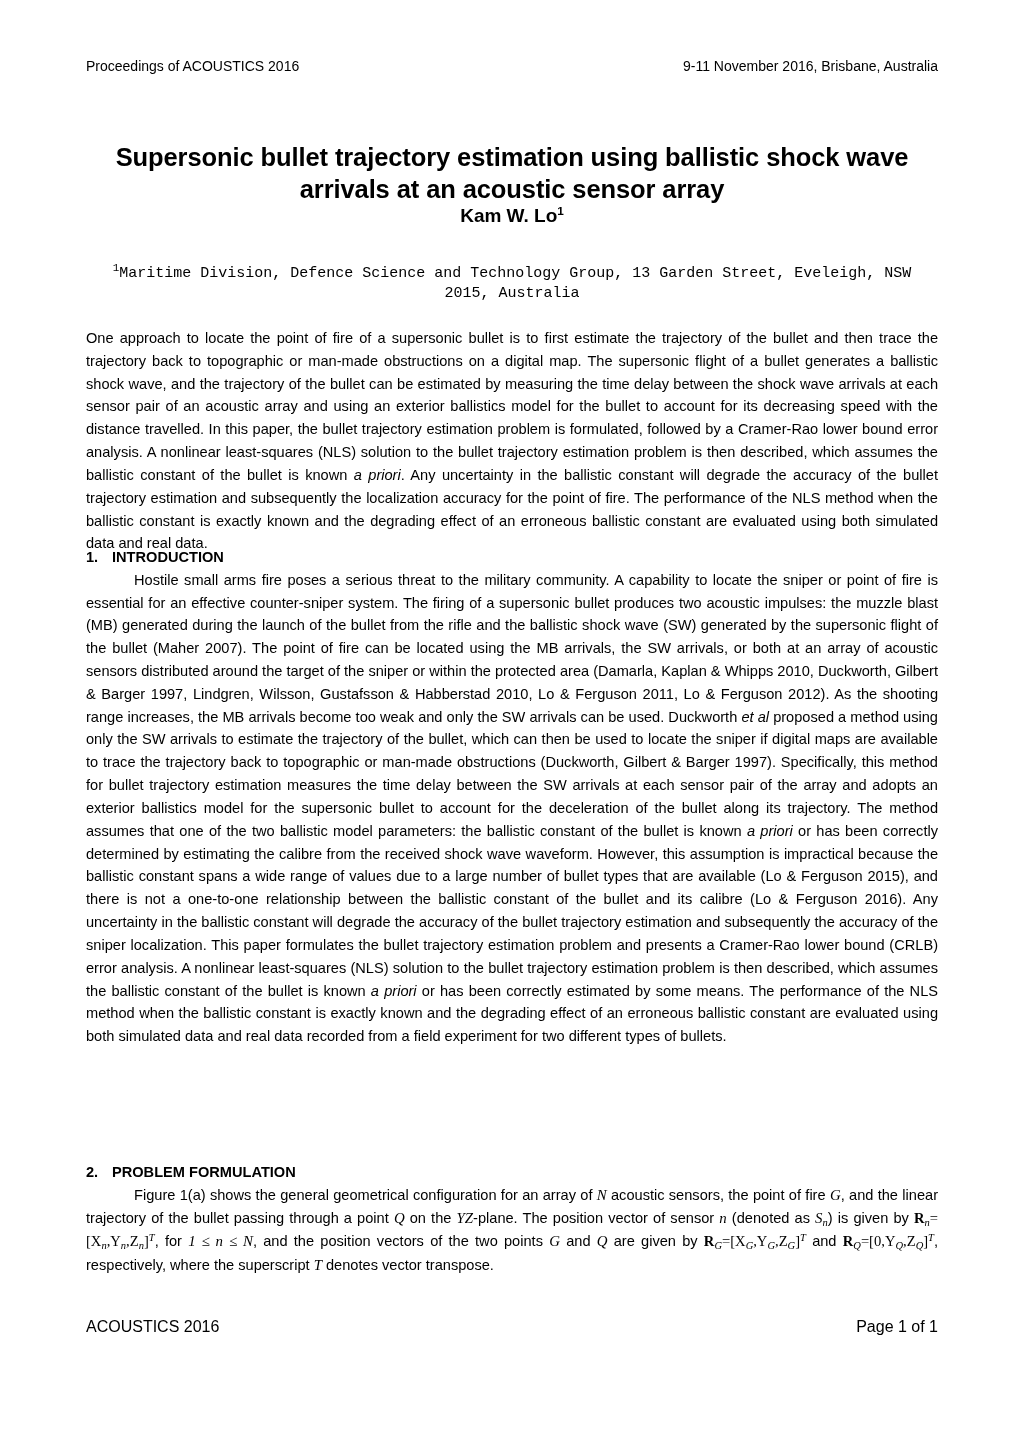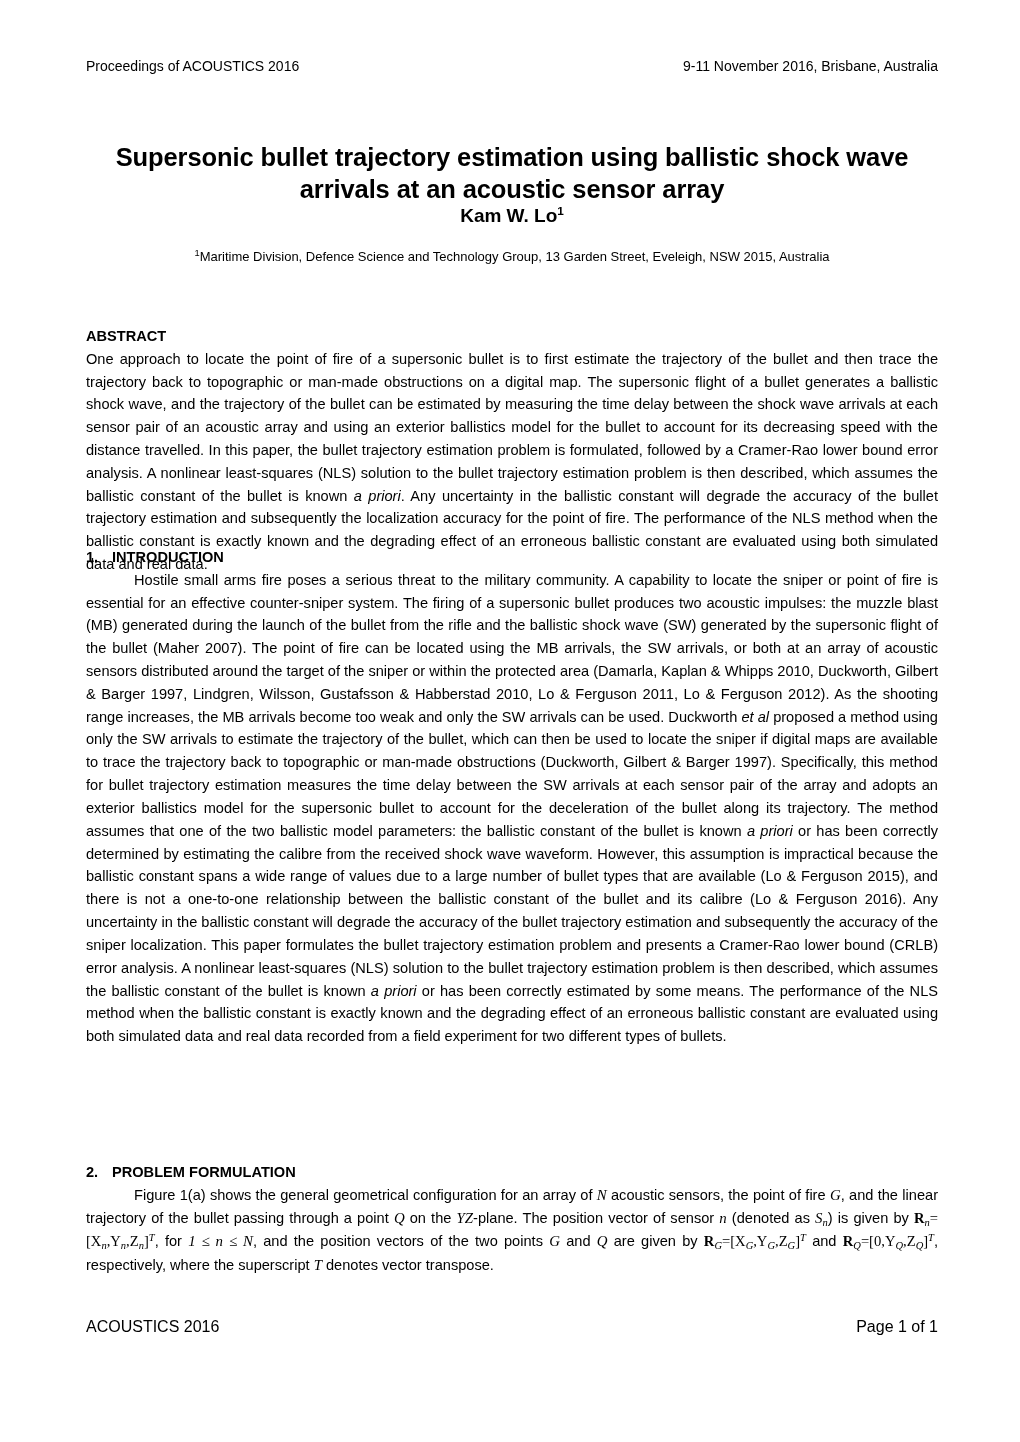--- a/index.html
+++ b/index.html
@@ -57,24 +57,25 @@
     font-weight: bold;
     line-height: 1.2;
   }
   .author sup {
     font-size: 0.62em;
     vertical-align: super;
     line-height: 0;
     font-weight: bold;
   }
   .affiliation {
-    margin-top: 21px;
-    font-size: 13px;
+    margin-top: 36px;
+    font-size: 15px;
     line-height: 1.3;
     font-weight: normal;
+    font-family: Liberation Mono, monospace;
   }
   .affiliation sup {
     font-size: 0.72em;
     vertical-align: super;
     line-height: 0;
   }
 
   
   .abstract-block {
     position: absolute;
@@ -179,21 +180,20 @@
     <h1 class="paper-title">Supersonic bullet trajectory estimation using ballistic shock wave arrivals at an acoustic sensor array</h1>
     <div class="author">
       <span>Kam W. Lo</span><sup>1</sup>
     </div>
     <div class="affiliation">
       <sup>1</sup><span>Maritime Division, Defence Science and Technology Group, 13 Garden Street, Eveleigh, NSW 2015, Australia</span>
     </div>
   </div>
 
   <div class="abstract-block">
-    <div class="sec-heading">ABSTRACT</div>
     <p class="body"><span>One approach to locate the point of fire of a supersonic bullet is to first estimate the trajectory of the bullet and then trace the trajectory back to topographic or man-made obstructions on a digital map. The supersonic flight of a bullet generates a ballistic shock wave, and the trajectory of the bullet can be estimated by measuring the time delay between the shock wave arrivals at each sensor pair of an acoustic array and using an exterior ballistics model for the bullet to account for its decreasing speed with the distance travelled. In this paper, the bullet trajectory estimation problem is formulated, followed by a Cramer-Rao lower bound error analysis. A nonlinear least-squares (NLS) solution to the bullet trajectory estimation problem is then described, which assumes the ballistic constant of the bullet is known </span><i>a priori</i><span>. Any uncertainty in the ballistic constant will degrade the accuracy of the bullet trajectory estimation and subsequently the localization accuracy for the point of fire. The performance of the NLS method when the ballistic constant is exactly known and the degrading effect of an erroneous ballistic constant are evaluated using both simulated data and real data.</span></p>
   </div>
 
   <div class="intro-block">
     <div class="sec-heading"><span class="num">1.</span><span>INTRODUCTION</span></div>
     <p class="body indent"><span>Hostile small arms fire poses a serious threat to the military community. A capability to locate the sniper or point of fire is essential for an effective counter-sniper system. The firing of a supersonic bullet produces two acoustic impulses: the muzzle blast (MB) generated during the launch of the bullet from the rifle and the ballistic shock wave (SW) generated by the supersonic flight of the bullet (Maher 2007). The point of fire can be located using the MB arrivals, the SW arrivals, or both at an array of acoustic sensors distributed around the target of the sniper or within the protected area (Damarla, Kaplan &amp; Whipps 2010, Duckworth, Gilbert &amp; Barger 1997, Lindgren, Wilsson, Gustafsson &amp; Habberstad 2010, Lo &amp; Ferguson 2011, Lo &amp; Ferguson 2012). As the shooting range increases, the MB arrivals become too weak and only the SW arrivals can be used. Duckworth </span><i>et al</i><span> proposed a method using only the SW arrivals to estimate the trajectory of the bullet, which can then be used to locate the sniper if digital maps are available to trace the trajectory back to topographic or man-made obstructions (Duckworth, Gilbert &amp; Barger 1997). Specifically, this method for bullet trajectory estimation measures the time delay between the SW arrivals at each sensor pair of the array and adopts an exterior ballistics model for the supersonic bullet to account for the deceleration of the bullet along its trajectory. The method assumes that one of the two ballistic model parameters: the ballistic constant of the bullet is known </span><i>a priori</i><span> or has been correctly determined by estimating the calibre from the received shock wave waveform. However, this assumption is impractical because the ballistic constant spans a wide range of values due to a large number of bullet types that are available (Lo &amp; Ferguson 2015), and there is not a one-to-one relationship between the ballistic constant of the bullet and its calibre (Lo &amp; Ferguson 2016). Any uncertainty in the ballistic constant will degrade the accuracy of the bullet trajectory estimation and subsequently the accuracy of the sniper localization. This paper formulates the bullet trajectory estimation problem and presents a Cramer-Rao lower bound (CRLB) error analysis. A nonlinear least-squares (NLS) solution to the bullet trajectory estimation problem is then described, which assumes the ballistic constant of the bullet is known </span><i>a priori</i><span> or has been correctly estimated by some means. The performance of the NLS method when the ballistic constant is exactly known and the degrading effect of an erroneous ballistic constant are evaluated using both simulated data and real data recorded from a field experiment for two different types of bullets.</span></p>
   </div>
 
   <div class="formulation-block">
     <div class="sec-heading"><span class="num">2.</span><span>PROBLEM FORMULATION</span></div>

